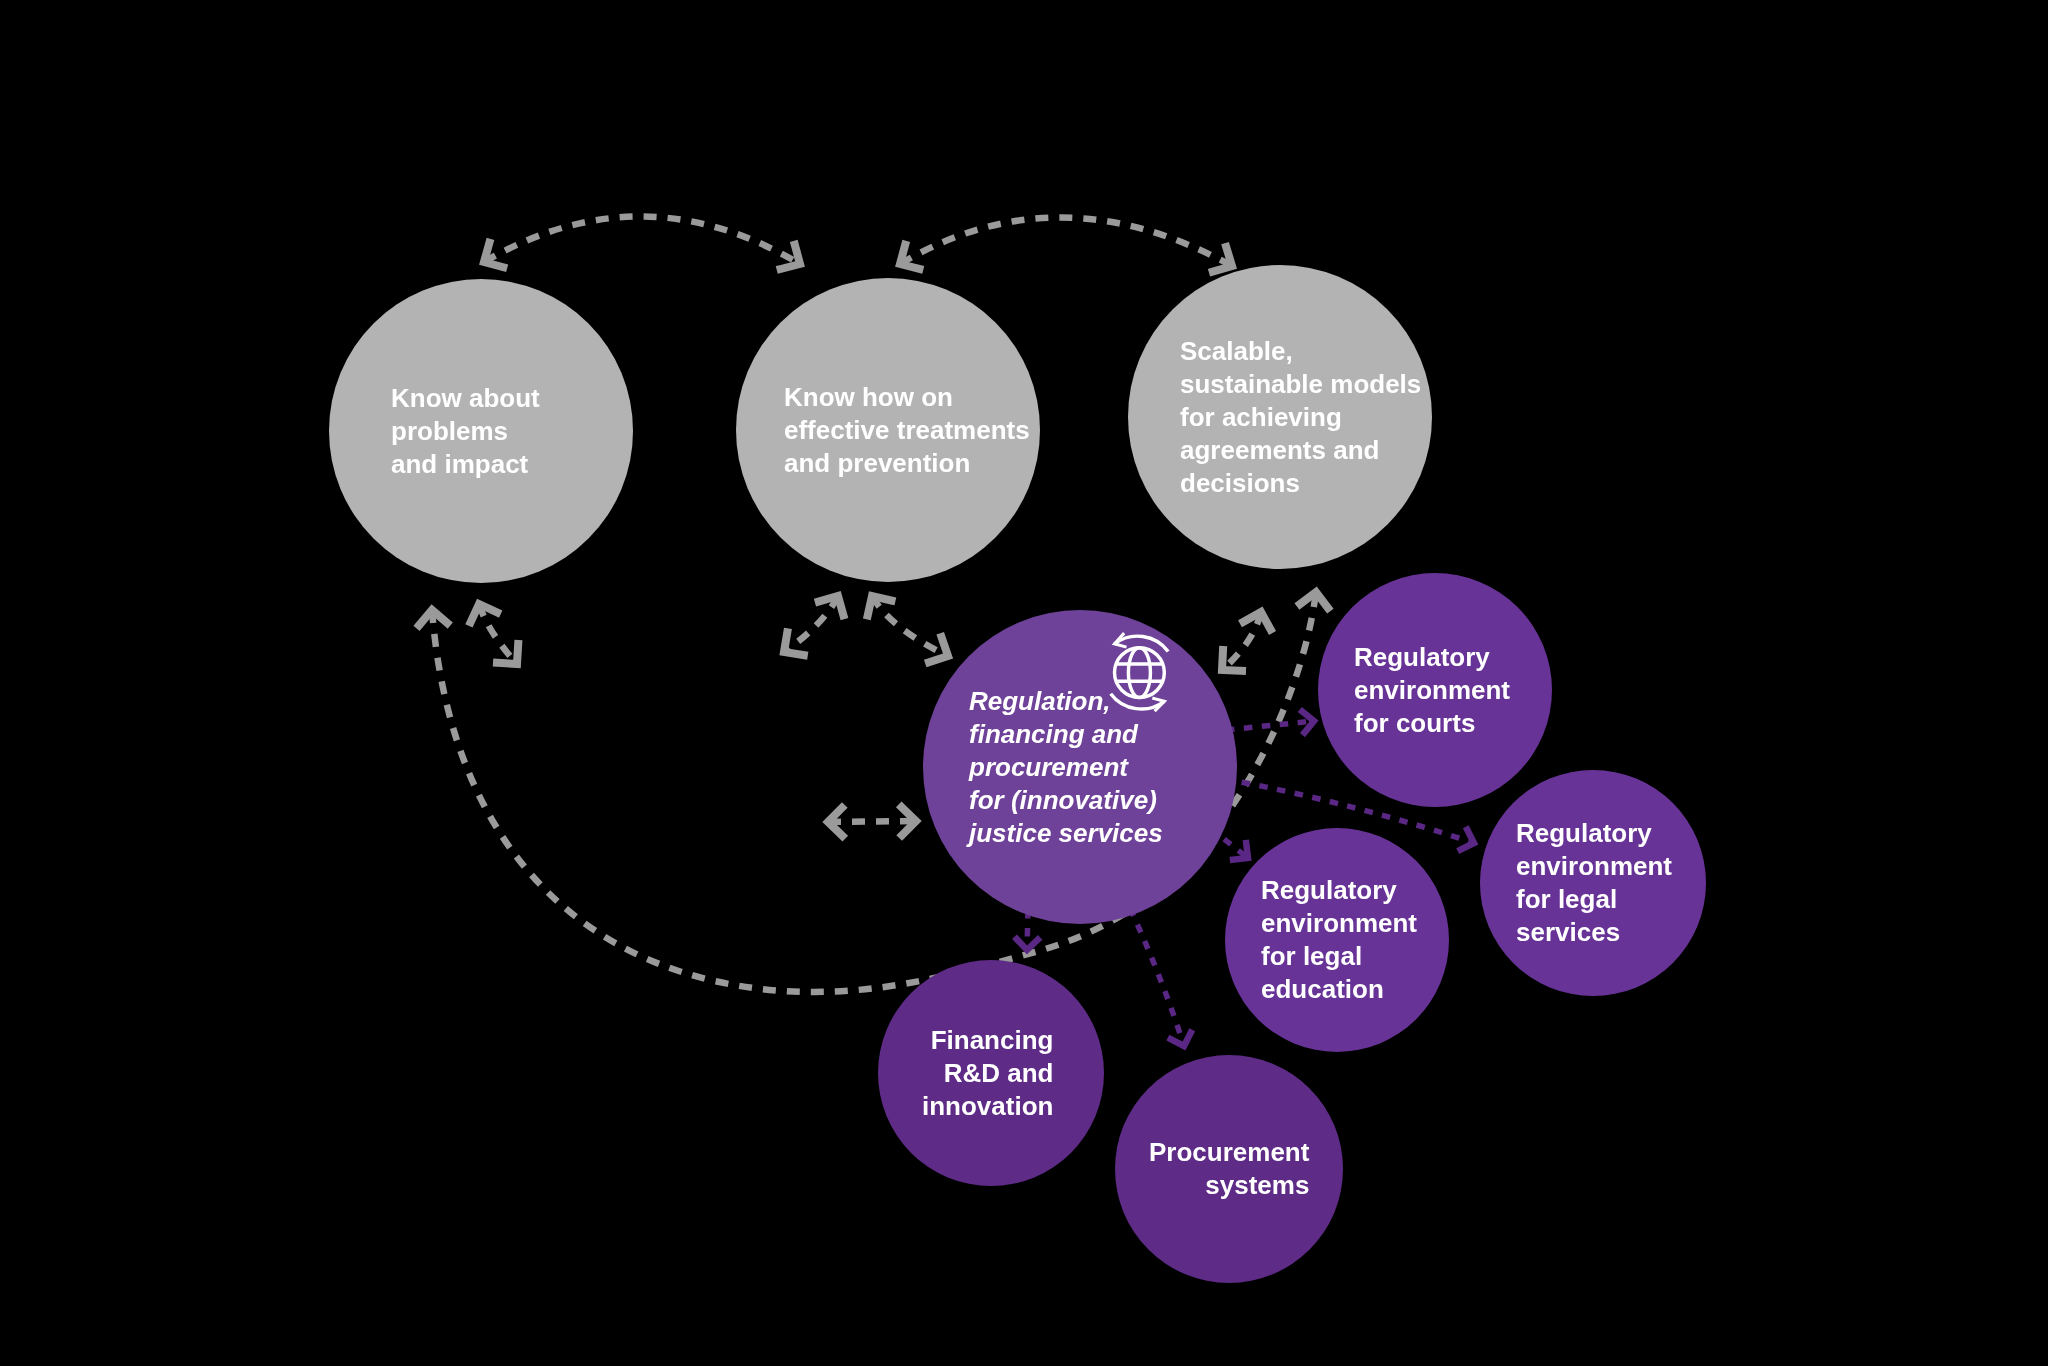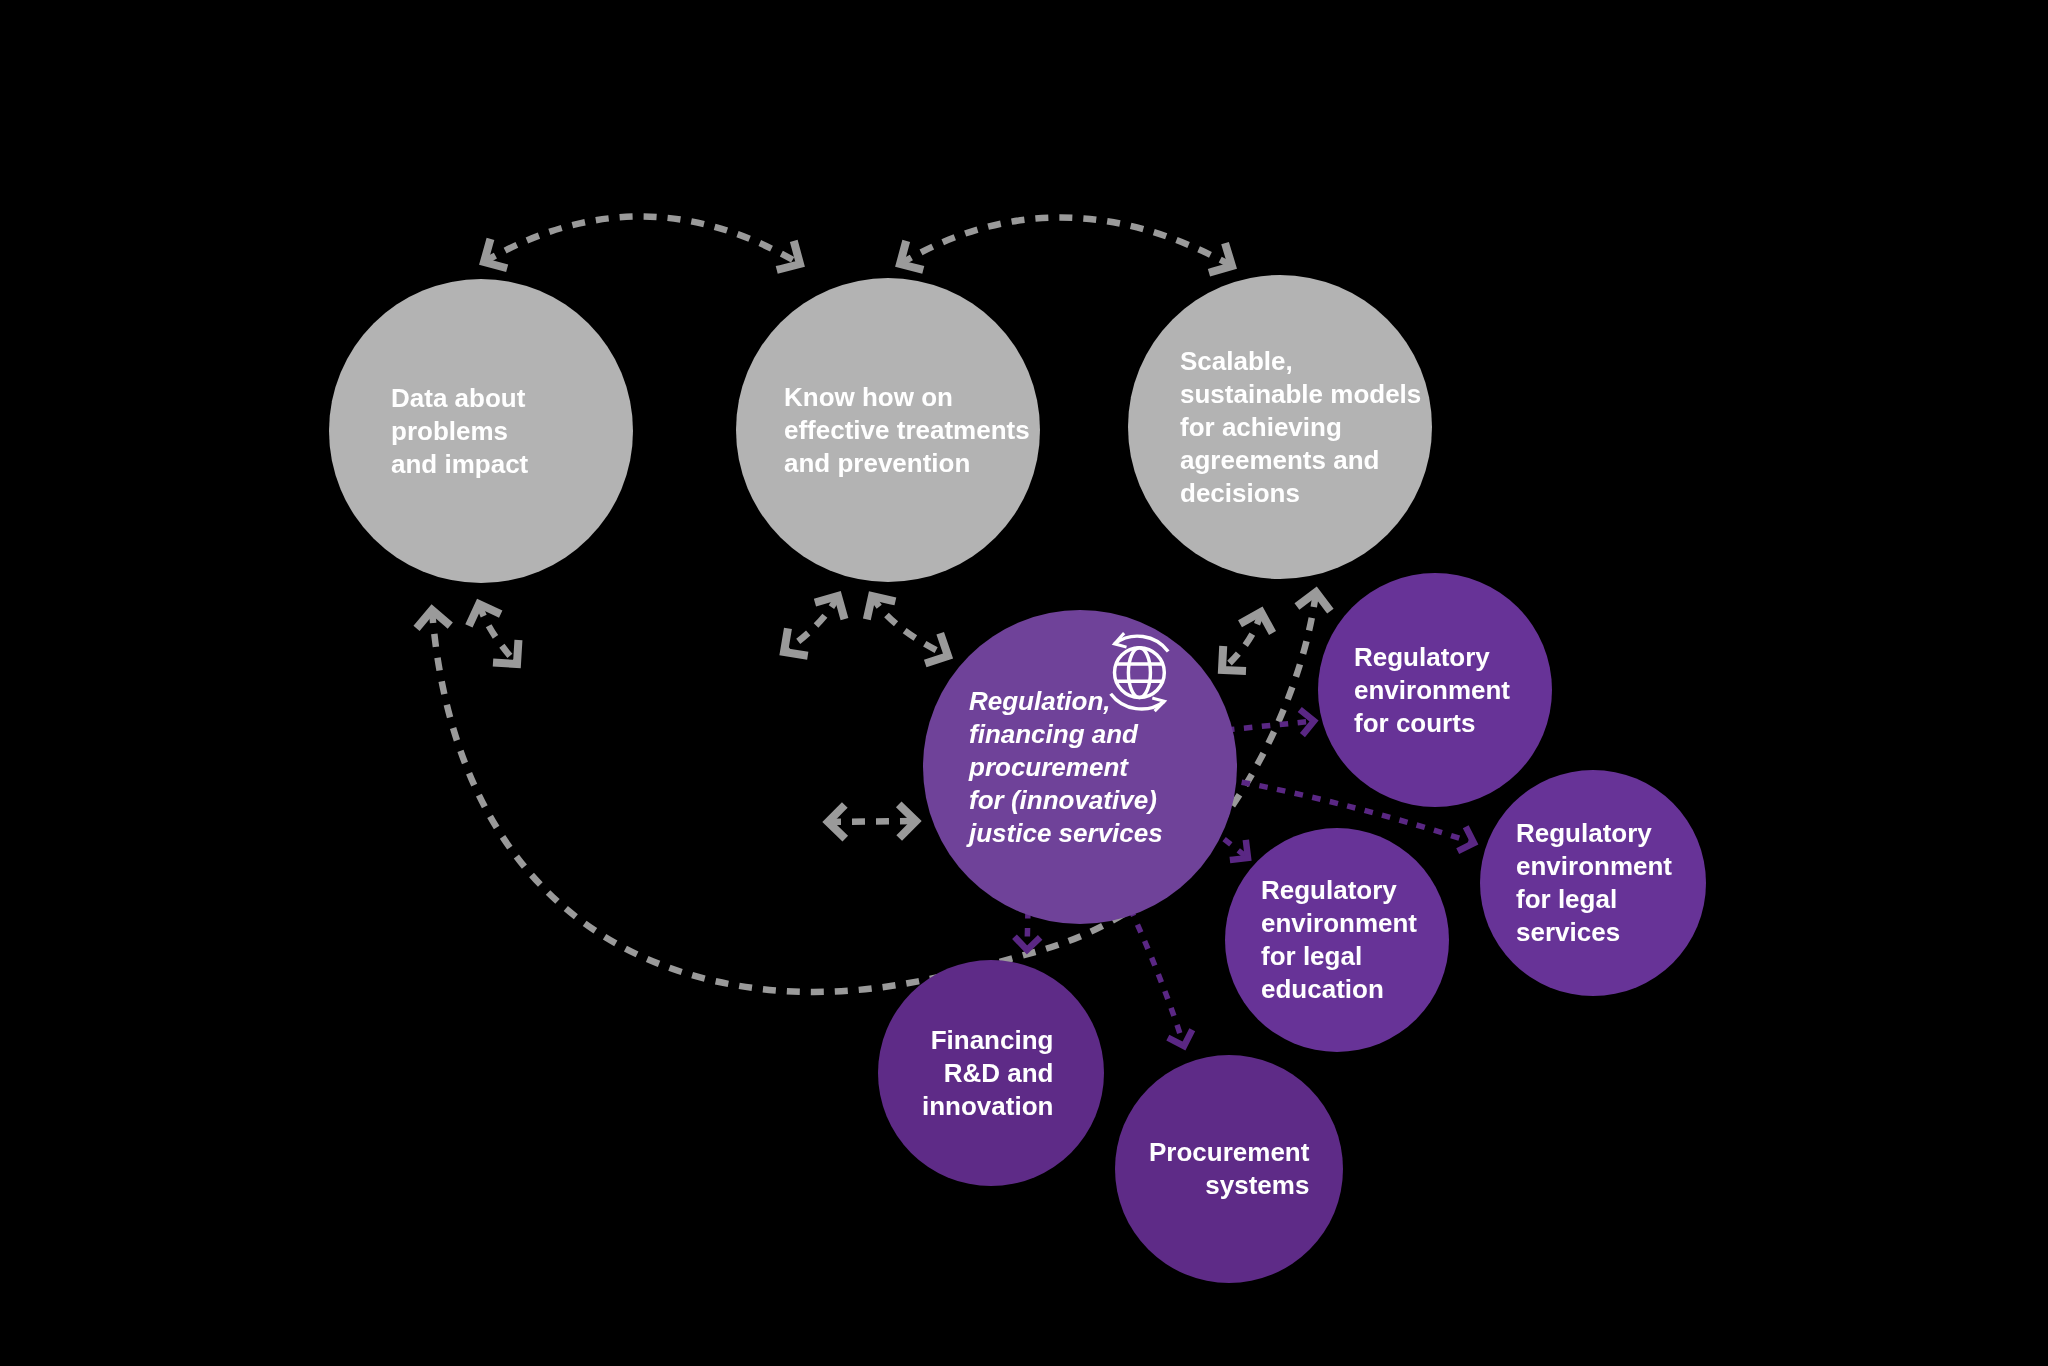--- a/index.html
+++ b/index.html
@@ -64,32 +64,32 @@
       <path d="M 1460.6 849.7 L 1474.0 843.0 L 1467.2 829.6" class="edge-head purple"></path>
       <path d="M 1210 828 L 1248 858" class="edge-line purple"></path>
       <path d="M 1233.1 859.7 L 1248.0 858.0 L 1246.2 843.1" class="edge-head purple"></path>
       <path d="M 1028 910 L 1027 950" class="edge-line purple"></path>
       <path d="M 1016.7 939.1 L 1027.0 950.0 L 1037.8 939.6" class="edge-head purple"></path>
       <path d="M 1130 908 C 1152 956 1170 1002 1184 1046" class="edge-line purple"></path>
       <path d="M 1170.7 1039.1 L 1184.0 1046.0 L 1190.8 1032.6" class="edge-head purple"></path>
     </svg>
 
   <div class="node gray" style="left:329px;top:279px;width:304px;height:304px;--pad:62px">
-    <span class="label">Data about
+    <span class="label">Know about
 problems
 and impact</span>
   </div>
 
   <div class="node gray" style="left:736px;top:278px;width:304px;height:304px;--pad:48px">
     <span class="label">Know how on
 effective treatments
 and prevention</span>
   </div>
 
-  <div class="node gray" style="left:1128px;top:275px;width:304px;height:304px;--pad:52px">
+  <div class="node gray" style="left:1128px;top:265px;width:304px;height:304px;--pad:52px">
     <span class="label">Scalable,
 sustainable models
 for achieving
 agreements and
 decisions</span>
   </div>
 
 
   <div class="node purple-main" style="left:923px;top:610px;width:314px;height:314px;--pad:46px">
     <span class="label">Regulation,

